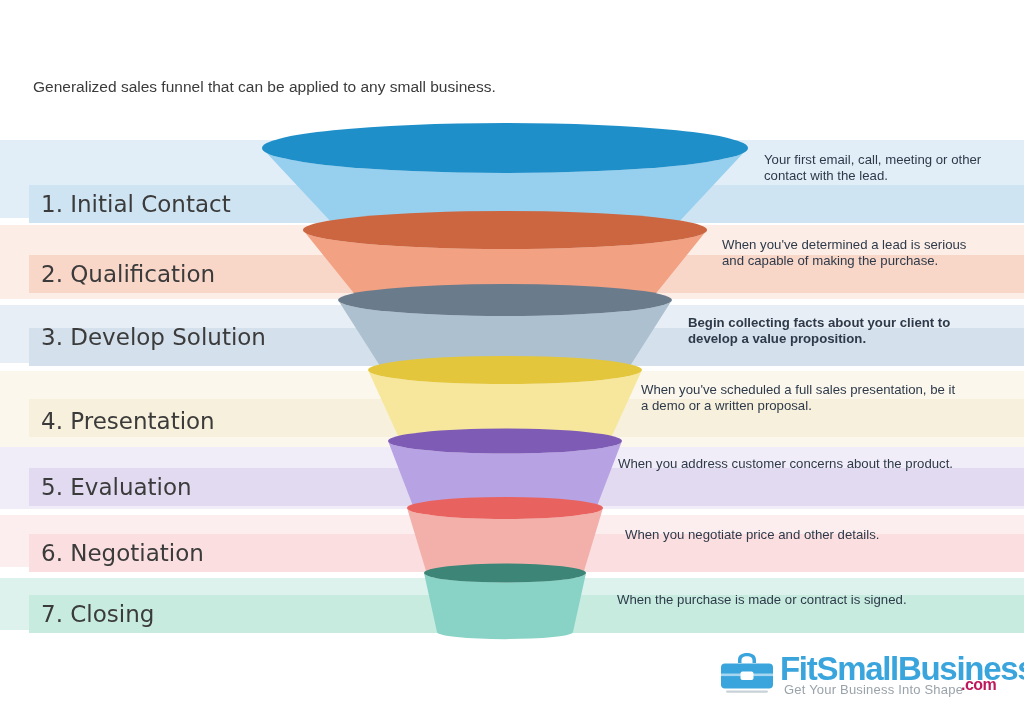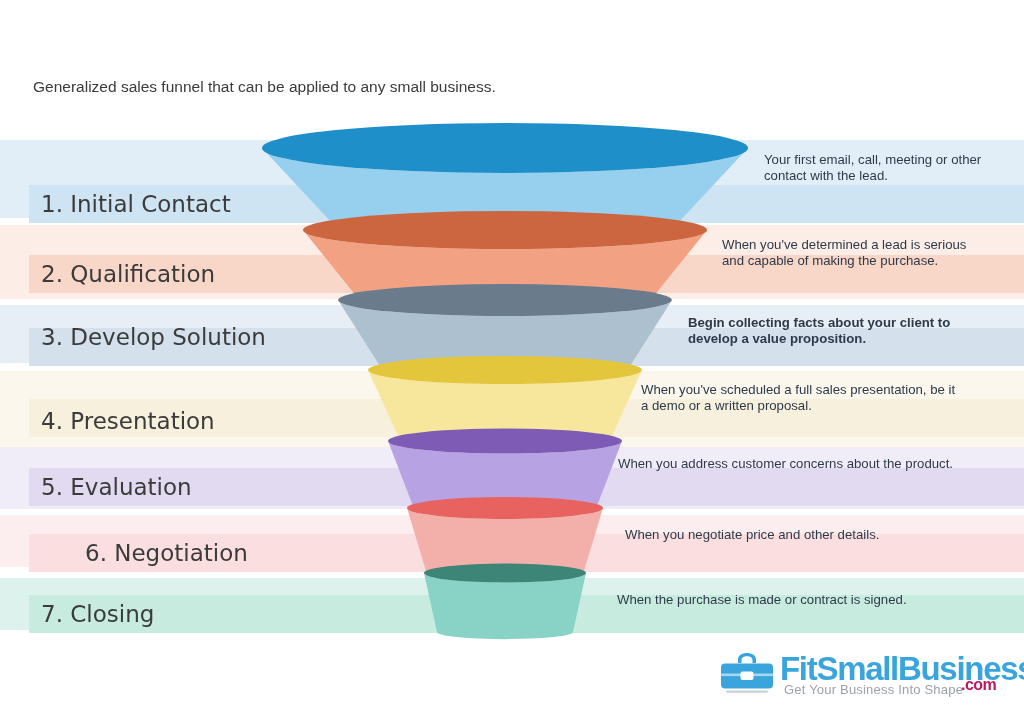--- a/index.html
+++ b/index.html
@@ -194,21 +194,21 @@
       <div class="step-label" style="top: 185px;">1. Initial Contact</div>
       <div class="step-desc" style="top: 152px; left: 764px; width: 222px;">Your first email, call, meeting or other contact with the lead.</div>
       <div class="step-label" style="top: 255px;">2. Qualification</div>
       <div class="step-desc" style="top: 237px; left: 722px; width: 265px;">When you've determined a lead is serious and capable of making the purchase.</div>
       <div class="step-label" style="top: 312px; margin-top: 6px;">3. Develop Solution</div>
       <div class="step-desc" style="top: 315px; left: 688px; width: 298px; font-weight: bold;">Begin collecting facts about your client to develop a value proposition.</div>
       <div class="step-label" style="top: 402px;">4. Presentation</div>
       <div class="step-desc" style="top: 382px; left: 641px; width: 320px;">When you've scheduled a full sales presentation, be it a demo or a written proposal.</div>
       <div class="step-label" style="top: 468px;">5. Evaluation</div>
       <div class="step-desc" style="top: 456px; left: 618px; width: 340px;">When you address customer concerns about the product.</div>
-      <div class="step-label" style="top: 534px; margin-left: 44px;">6. Negotiation</div>
+      <div class="step-label" style="top: 534px;">6. Negotiation</div>
       <div class="step-desc" style="top: 527px; left: 625px; width: 360px;">When you negotiate price and other details.</div>
       <div class="step-label" style="top: 595px; text-align: right;">7. Closing</div>
       <div class="step-desc" style="top: 592px; left: 617px; width: 375px;">When the purchase is made or contract is signed.</div>
     </div>
 
   <div id="logo">
     <svg id="logo-briefcase" width="58" height="44" viewBox="0 0 58 44" xmlns="http://www.w3.org/2000/svg">
       <path d="M20 9 C20 4, 24 2, 29 2 C34 2, 38 4, 38 9 L38 12 L34.5 12 L34.5 9.5
                C34.5 6.4, 32.2 5.2, 29 5.2 C25.8 5.2, 23.5 6.4, 23.5 9.5 L23.5 12 L20 12 Z" fill="#3aa5dd"></path>
       <rect x="3" y="12.5" width="52" height="25" rx="4" fill="#3aa5dd"></rect>

